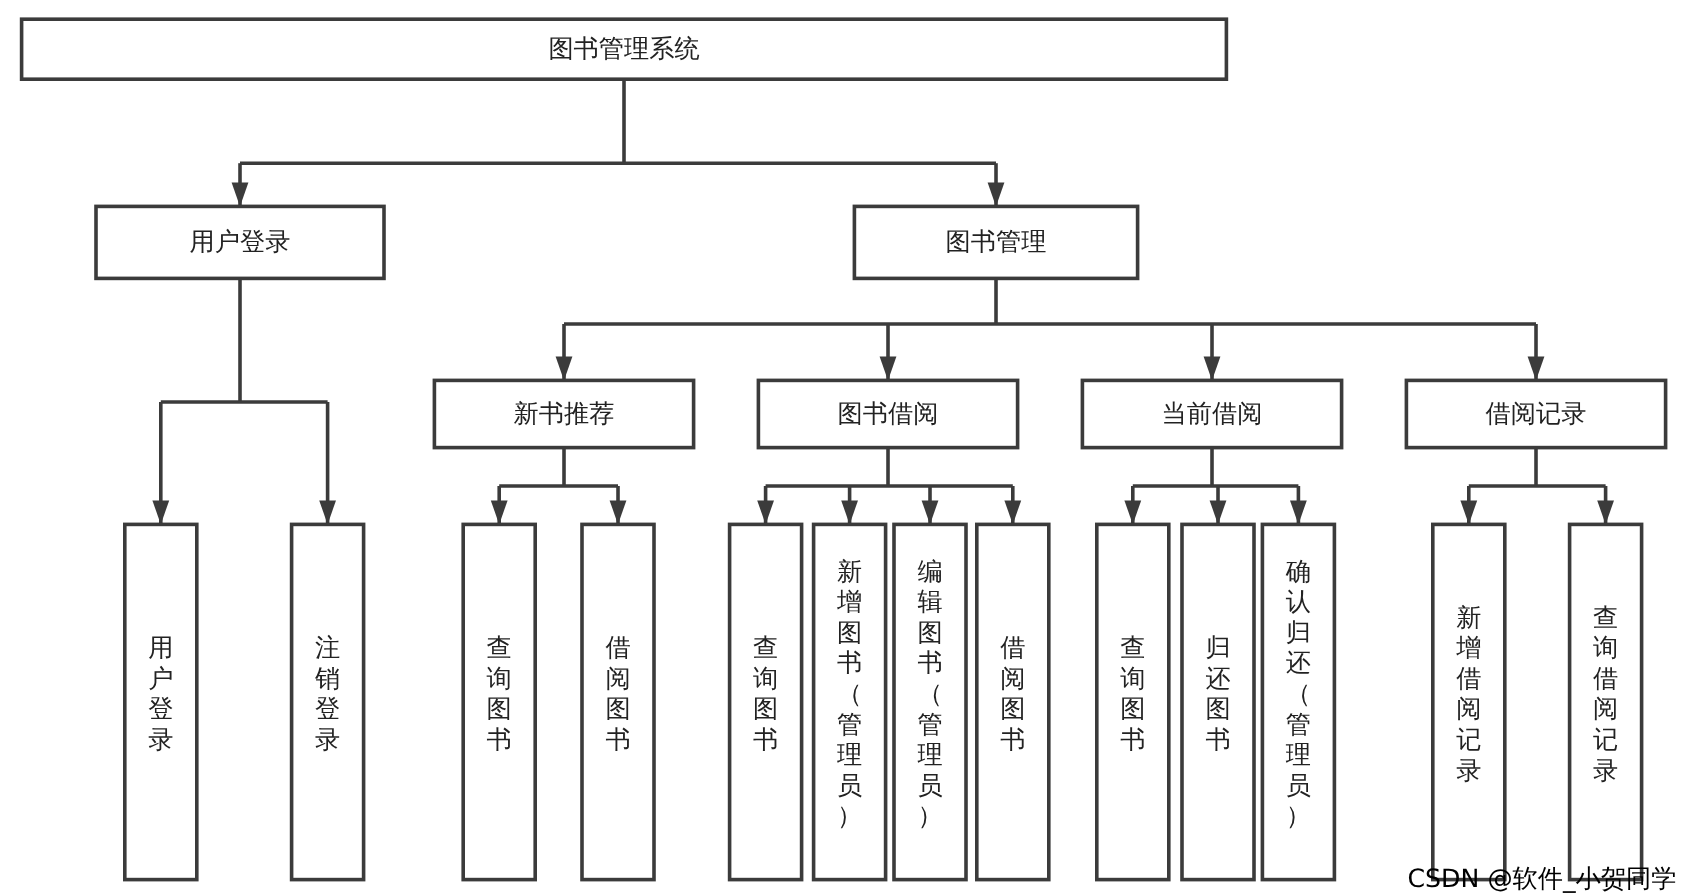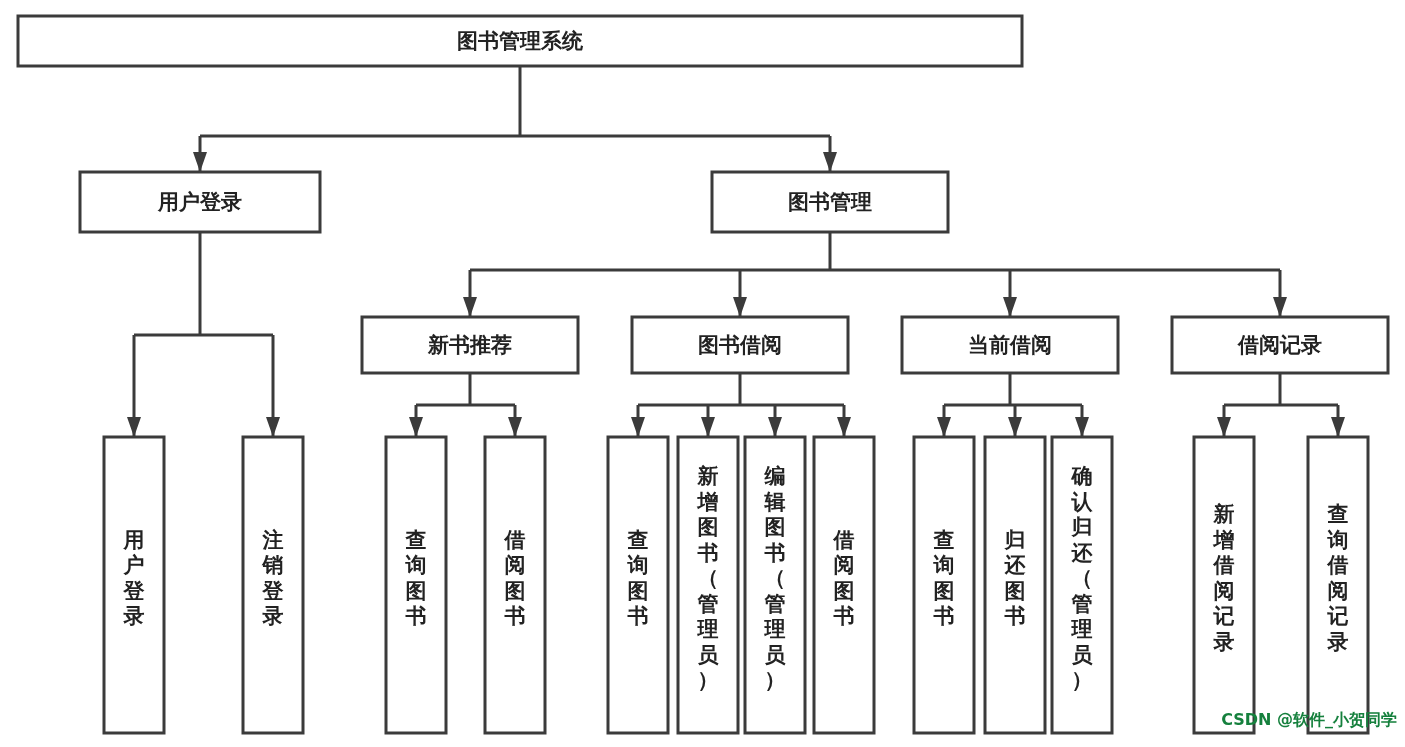--- a/index.html
+++ b/index.html
@@ -14,21 +14,20 @@
     position: relative;
     overflow: hidden;
     font-family: "DejaVu Sans", "Liberation Sans", sans-serif;
   }
   #diagram-root {
     position: absolute;
     left: 0;
     top: 0;
     width: 1405px;
     height: 747px;
-    font-weight: bold;
   }
   svg#flowchart {
     display: block;
     width: 1405px;
     height: 747px;
   }
   .node-rect {
     fill: #ffffff;
     stroke: #3b3b3b;
     stroke-width: 3;
@@ -52,23 +51,23 @@
     fill: none;
     stroke-linecap: butt;
   }
   .edge-arrow {
     fill: #3b3b3b;
     stroke: none;
   }
   .watermark-text {
     position: absolute;
     right: 8px;
-    bottom: 16px;
-    color: #15803d;
-    font-size: 16px;
+    bottom: 1px;
+    color: #000000;
+    font-size: 21px;
     font-family: "DejaVu Sans", "Liberation Sans", sans-serif;
     white-space: nowrap;
     user-select: none;
   }
 </style>
 </head>
 <body>
 
 <div id="diagram-root">
   <svg id="flowchart" viewBox="0 0 1405 747" xmlns="http://www.w3.org/2000/svg">

